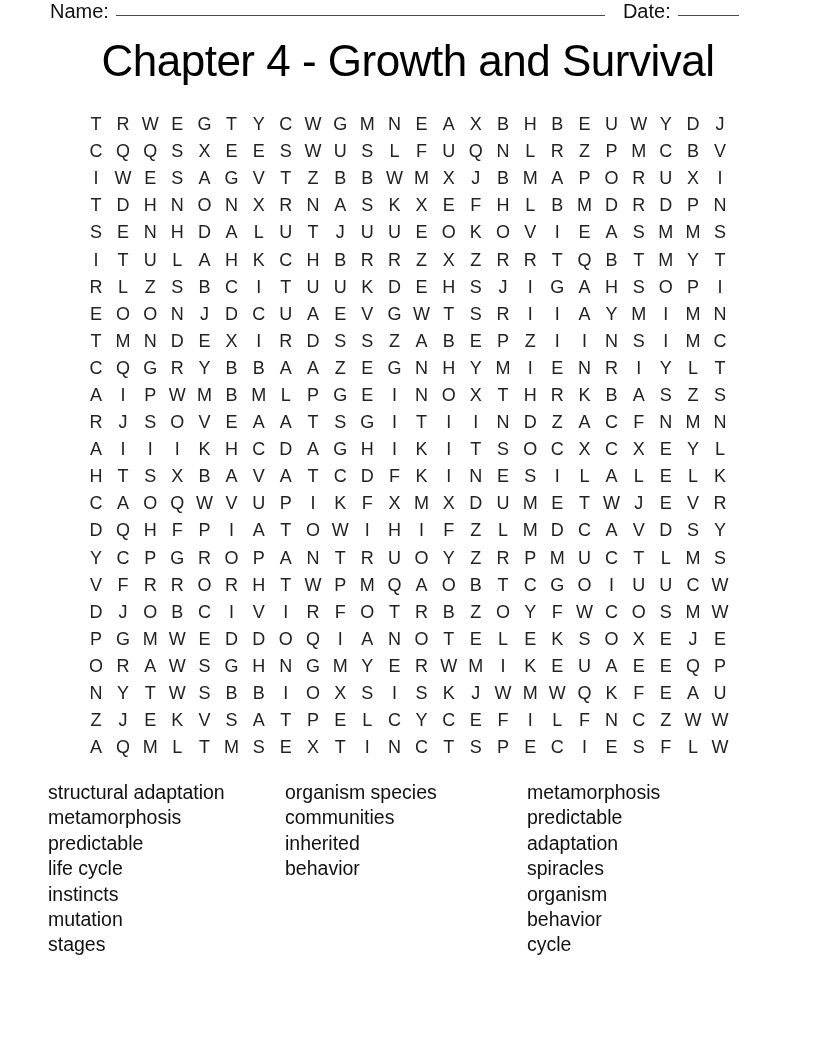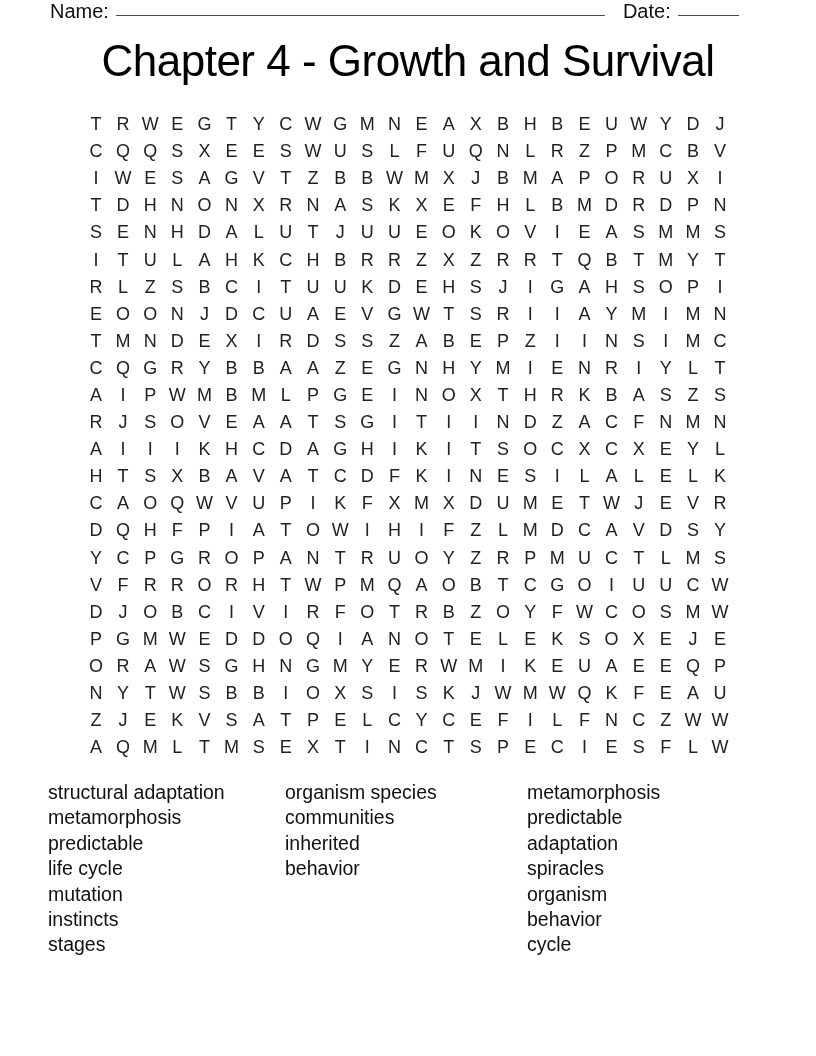--- a/index.html
+++ b/index.html
@@ -676,22 +676,22 @@
       <span class="cell">L</span>
       <span class="cell">W</span>
     </div>
 
   <div class="words" id="words">
       <div class="word-col word-col-0">
         <div class="word">structural adaptation</div>
         <div class="word">metamorphosis</div>
         <div class="word">predictable</div>
         <div class="word">life cycle</div>
+        <div class="word">instincts</div>
         <div class="word">mutation</div>
-        <div class="word">instincts</div>
         <div class="word">stages</div>
       </div>
       <div class="word-col word-col-1">
         <div class="word">organism species</div>
         <div class="word">communities</div>
         <div class="word">inherited</div>
         <div class="word">behavior</div>
       </div>
       <div class="word-col word-col-2">
         <div class="word">metamorphosis</div>

